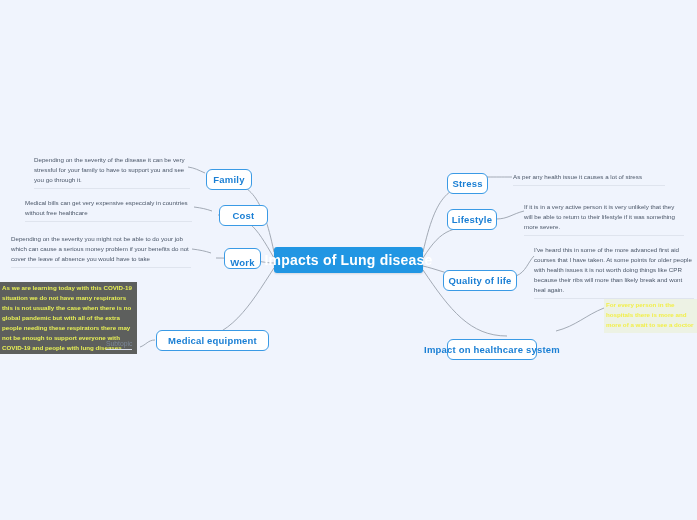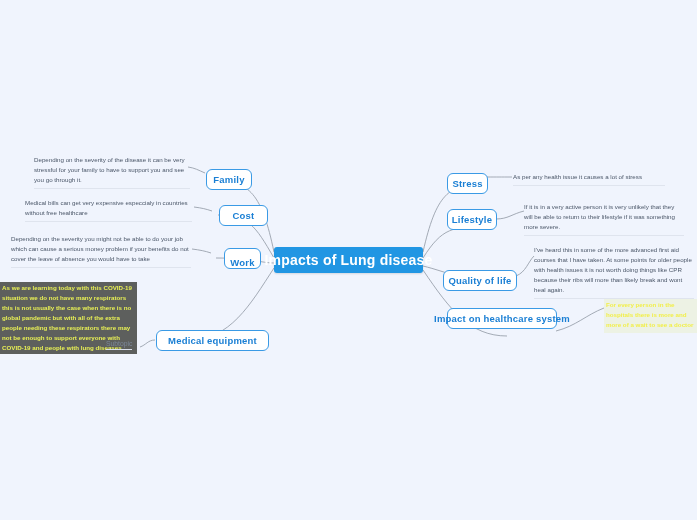--- a/index.html
+++ b/index.html
@@ -157,21 +157,21 @@
   </div>
 
   <div class="node topic" style="left:447px; top:209px; width:50px;">
     <span>Lifestyle</span>
   </div>
 
   <div class="node topic" style="left:443px; top:270px; width:74px;justify-content:center;">
     <span>Quality of life</span>
   </div>
 
-  <div class="node topic" style="left:447px; top:308px; width:110px;">
+  <div class="node topic" style="left:447px; top:339px; width:90px;">
     <span>Impact on healthcare system</span>
   </div>
 
   <div class="note" style="left:34px; top:155px; width:156px;">Depending on the severity of the disease it can be very stressful for your family to have to support you and see you go through it.</div>
 
   <div class="note" style="left:25px; top:198px; width:167px;">Medical bills can get very expensive especcialy in countries without free healthcare</div>
 
   <div class="note" style="left:11px; top:234px; width:180px;">Depending on the severity you might not be able to do your job which can cause a serious money problem if your benefits do not cover the leave of absence you would have to take</div>
 
   <div class="note-sel" style="left:0px; top:282px; width:137px;">As we are learning today with this COVID-19 situation we do not have many respirators this is not usually the case when there is no global pandemic but with all of the extra people needing these respirators there may not be enough to support everyone with COVID-19 and people with lung diseases.</div>

